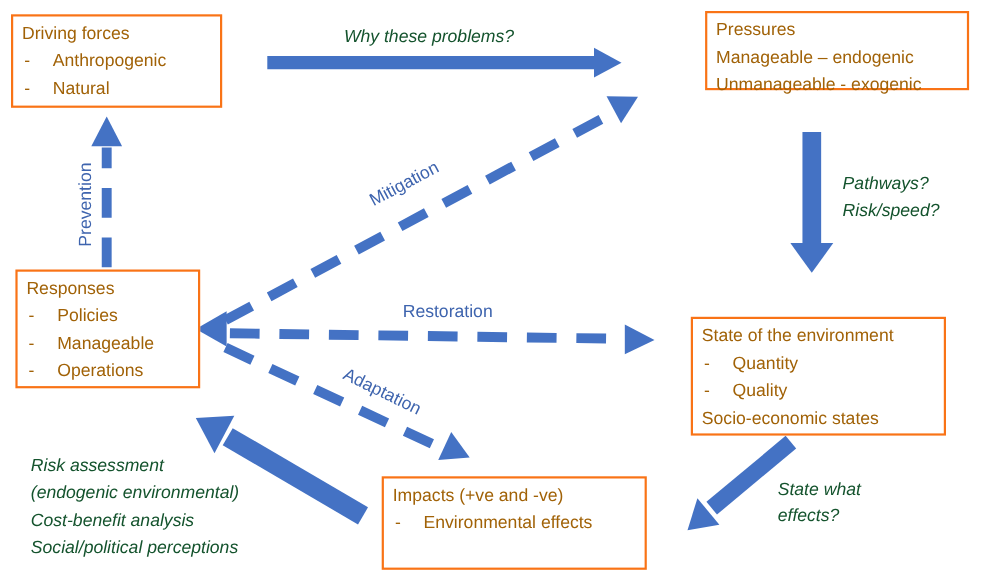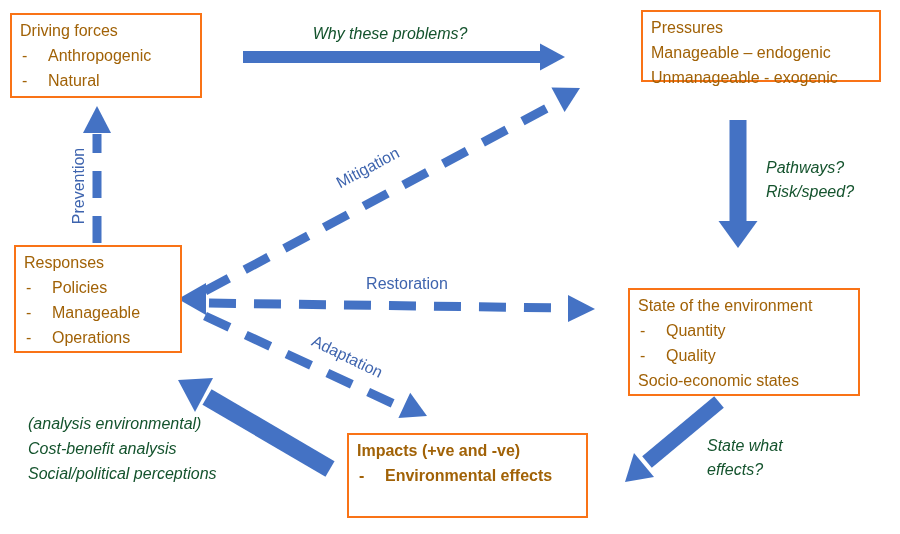--- a/index.html
+++ b/index.html
@@ -22,21 +22,21 @@
     font-size:16px;
     line-height:25px;
     color:#a16207;
   }
   .box .line{white-space:nowrap;}
   .bullet{display:inline-block;width:28px;padding-left:2px;box-sizing:border-box;}
 
   .box-driving   {left:10px;  top:13px;  width:192px; height:85px;}
   .box-pressures {left:641px; top:10px;  width:240px; height:72px;}
   .box-state     {left:628px; top:260px; width:232px; height:108px;margin-top:28px;}
-  .box-impacts   {left:347px; top:433px; width:241px; height:85px;font-weight:bold;}
+  .box-impacts   {left:347px; top:433px; width:241px; height:85px;}
   .box-responses {left:14px;  top:245px; width:168px; height:108px;}
 
   .label{
     position:absolute;
     font-size:16px;
     line-height:24px;
     white-space:nowrap;
   }
   .label.black{color:#14532d;font-style:italic;}
   .label.blue{color:#3e64ae;}
@@ -145,21 +145,22 @@
     <div>Pathways?</div>
     <div>Risk/speed?</div>
   </div>
 
   <div class="label black effects-label">
     <div>State what</div>
     <div>effects?</div>
   </div>
 
   <div class="label black risk-note">
-    <div>(analysis environmental)</div>
+    <div>Risk assessment</div>
+    <div>(endogenic environmental)</div>
     <div>Cost-benefit analysis</div>
     <div>Social/political perceptions</div>
   </div>
 
   <div class="label blue prevention-label">Prevention</div>
   <div class="label blue mitigation-label">Mitigation</div>
   <div class="label blue restoration-label">Restoration</div>
   <div class="label blue adaptation-label">Adaptation</div>
 
 </div>

